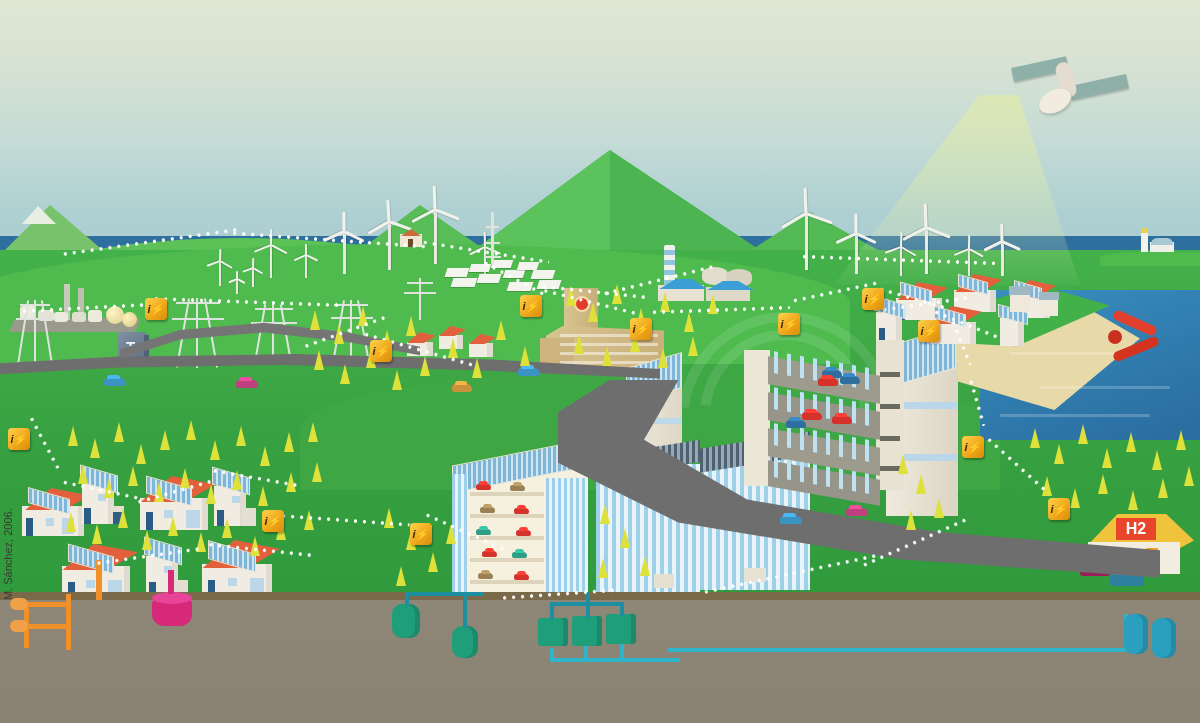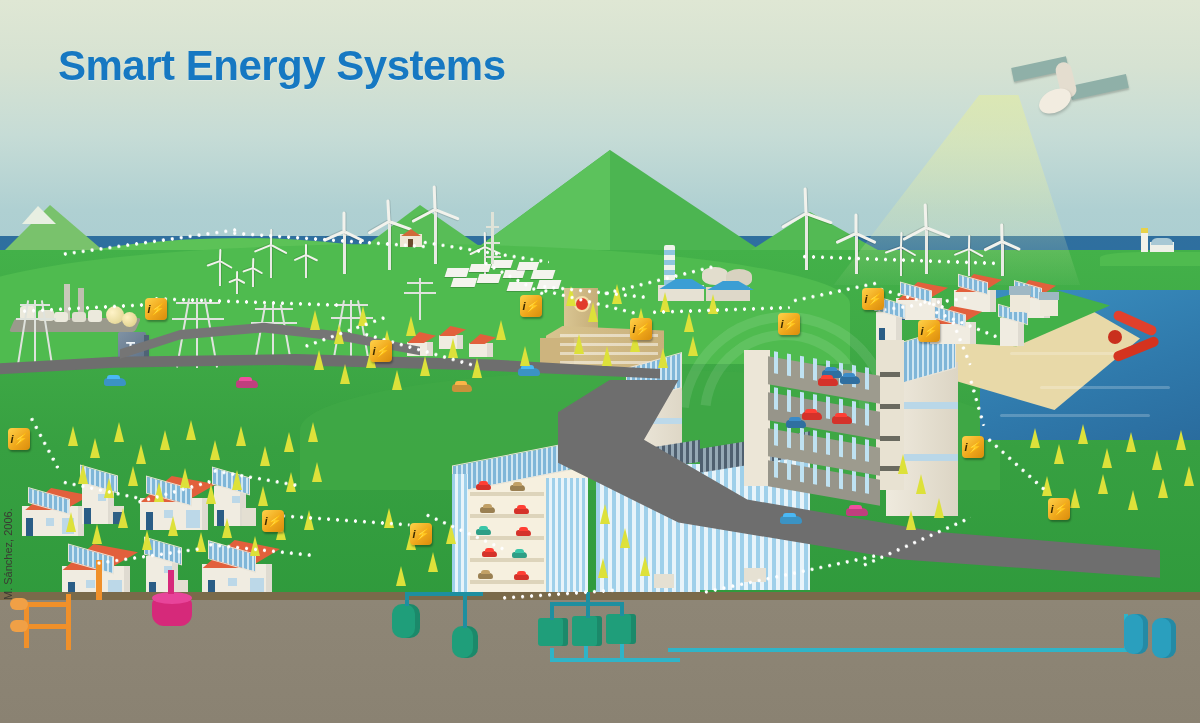--- a/index.html
+++ b/index.html
@@ -529,20 +529,34 @@
 
   <div class="abs" style="left:1006px;top:282px;width:28px;height:30px;">
     <div class="abs" style="left:4px;top:10px;width:20px;height:20px;background:#eee9da;"></div>
     <div class="abs" style="left:3px;top:4px;width:22px;height:9px;background:#9fb8c4;"></div>
   </div>
   <div class="abs" style="left:1036px;top:288px;width:26px;height:28px;">
     <div class="abs" style="left:4px;top:10px;width:18px;height:18px;background:#eee9da;"></div>
     <div class="abs" style="left:3px;top:4px;width:20px;height:8px;background:#9fb8c4;"></div>
   </div>
 
+  <div class="abs" style="left:1078px;top:508px;width:116px;height:78px;">
+    <div class="abs" style="left:0;top:6px;width:116px;height:34px;background:#f0c33c;
+         clip-path:polygon(6% 100%,34% 0%,76% 0%,100% 78%,88% 100%);"></div>
+    <div class="abs" style="left:10px;top:34px;width:92px;height:32px;background:#f2ede0;"></div>
+    <div class="abs" style="left:38px;top:10px;width:40px;height:22px;background:#e8452a;display:flex;align-items:center;justify-content:center;">
+      <span class="label" style="position:static;color:#fff;font-size:16px;">H2</span>
+    </div>
+    <div class="abs" style="left:34px;top:42px;width:12px;height:22px;background:#f0a81c;"></div>
+    <div class="abs" style="left:68px;top:40px;width:12px;height:24px;background:#f0a81c;"></div>
+    <div class="abs" style="left:50px;top:46px;width:14px;height:18px;background:#bcd8e8;"></div>
+    <div class="abs" style="left:12px;top:46px;width:12px;height:18px;background:#bcd8e8;"></div>
+    <div class="car" style="left:2px;top:56px;width:30px;height:12px;background:#9c1e58;"></div>
+    <div class="car" style="left:32px;top:66px;width:34px;height:12px;background:#2f7fa0;"></div>
+  </div>
 
   <div class="abs" id="soil"></div>
   <div class="abs" id="underground"></div>
 
   <div class="abs" style="left:392px;top:592px;width:140px;height:70px;">
     <div class="tank" style="left:0;top:12px;width:28px;height:34px;border-radius:10px;"></div>
     <div class="tank" style="left:60px;top:34px;width:26px;height:32px;border-radius:10px;"></div>
     <div class="pipe dark" style="left:13px;top:0;width:4px;height:14px;"></div>
     <div class="pipe dark" style="left:13px;top:0;width:78px;height:4px;"></div>
     <div class="pipe dark" style="left:71px;top:0;width:4px;height:36px;"></div>
@@ -755,16 +769,15 @@
   <div class="abs node" style="left:410px;top:523px;">
       <span>i⚡</span>
     </div>
   <div class="abs node" style="left:962px;top:436px;">
       <span>i⚡</span>
     </div>
   <div class="abs node" style="left:1048px;top:498px;">
       <span>i⚡</span>
     </div>
 
-  <div class="abs" id="title">Smart Energy Systems</div>
   <div class="abs" id="credit">M. Sánchez, 2006.</div>
 
 </div>
 
 </body></html>

